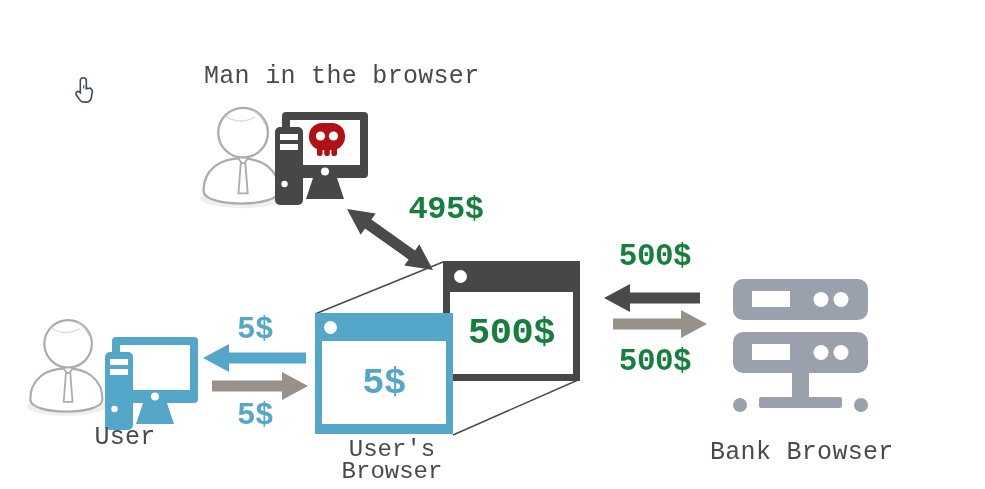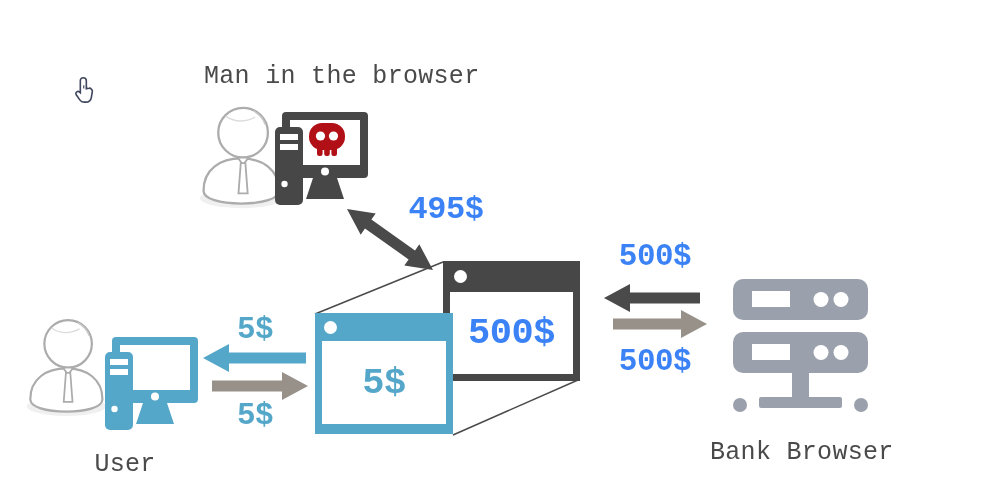--- a/index.html
+++ b/index.html
@@ -4,21 +4,21 @@
 <style>
   html,body{margin:0;padding:0;background:#fff;}
   .canvas{
     position:relative;width:985px;height:489px;background:#ffffff;
     overflow:hidden;font-family:Liberation Mono, monospace;color:#4a4a4a;margin-top:46px;
   }
   .abs{position:absolute;}
   .lbl{color:#4a4a4a;font-size:25px;letter-spacing:.3px;white-space:nowrap;}
   .center{text-align:center;}
   .money{font-weight:bold;letter-spacing:-0.5px;white-space:nowrap;}
-  .money-red{color:#3b82f6;}
+  .money-red{color:#15803d;}
   .money-blue{color:#55a7c9;}
   .fs31{font-size:31px;}
   .fs32{font-size:32px;}
   .fs36{font-size:37px;}
   
   .window{position:absolute;}
   .win-dark{background:#474747;}
   .win-blue{background:#55a7c9;}
   .win-dot{position:absolute;width:13px;height:13px;border-radius:50%;background:#fff;}
   .win-body{position:absolute;background:#fff;display:flex;align-items:center;justify-content:center;}
@@ -112,22 +112,26 @@
   </svg>
   <div class="abs money money-blue fs31 center" style="left:225px;top:266px;width:60px">5$</div>
   <div class="abs money money-blue fs31 center" style="left:225px;top:352px;width:60px">5$</div>
 
   <svg class="abs" style="left:25px;top:268px" width="88" height="108" viewBox="0 0 100 115">
       <use href="#person"></use>
     </svg>
   <svg class="abs c-blue" style="left:105px;top:291px" width="95" height="95" viewBox="0 0 95 95">
       <use href="#workstation"></use>
     </svg>
-  <div class="abs lbl center" style="left:60px;top:404px;width:130px">User</div>
+  <div class="abs lbl center" style="left:60px;top:377px;width:130px">User</div>
 
+  <div class="abs center" style="left:328px;top:393px;width:128px;font-size:24px;line-height:22px;color:#4a4a4a">
+    <div>User's</div>
+    <div>Browser</div>
+  </div>
 
   <svg class="abs" style="left:600px;top:234px" width="105" height="36" viewBox="0 0 105 36">
     <polygon fill="#4a4a4a" points="4,18 30,4 30,12.5 100,12.5 100,23.5 30,23.5 30,32"></polygon>
   </svg>
 
   <svg class="abs" style="left:608px;top:260px" width="105" height="36" viewBox="0 0 105 36">
     <polygon fill="#97918a" points="5,12.5 73,12.5 73,4 99,18 73,32 73,23.5 5,23.5"></polygon>
   </svg>
   <div class="abs money money-red fs31 center" style="left:605px;top:193px;width:100px">500$</div>
   <div class="abs money money-red fs31 center" style="left:605px;top:298px;width:100px">500$</div>

